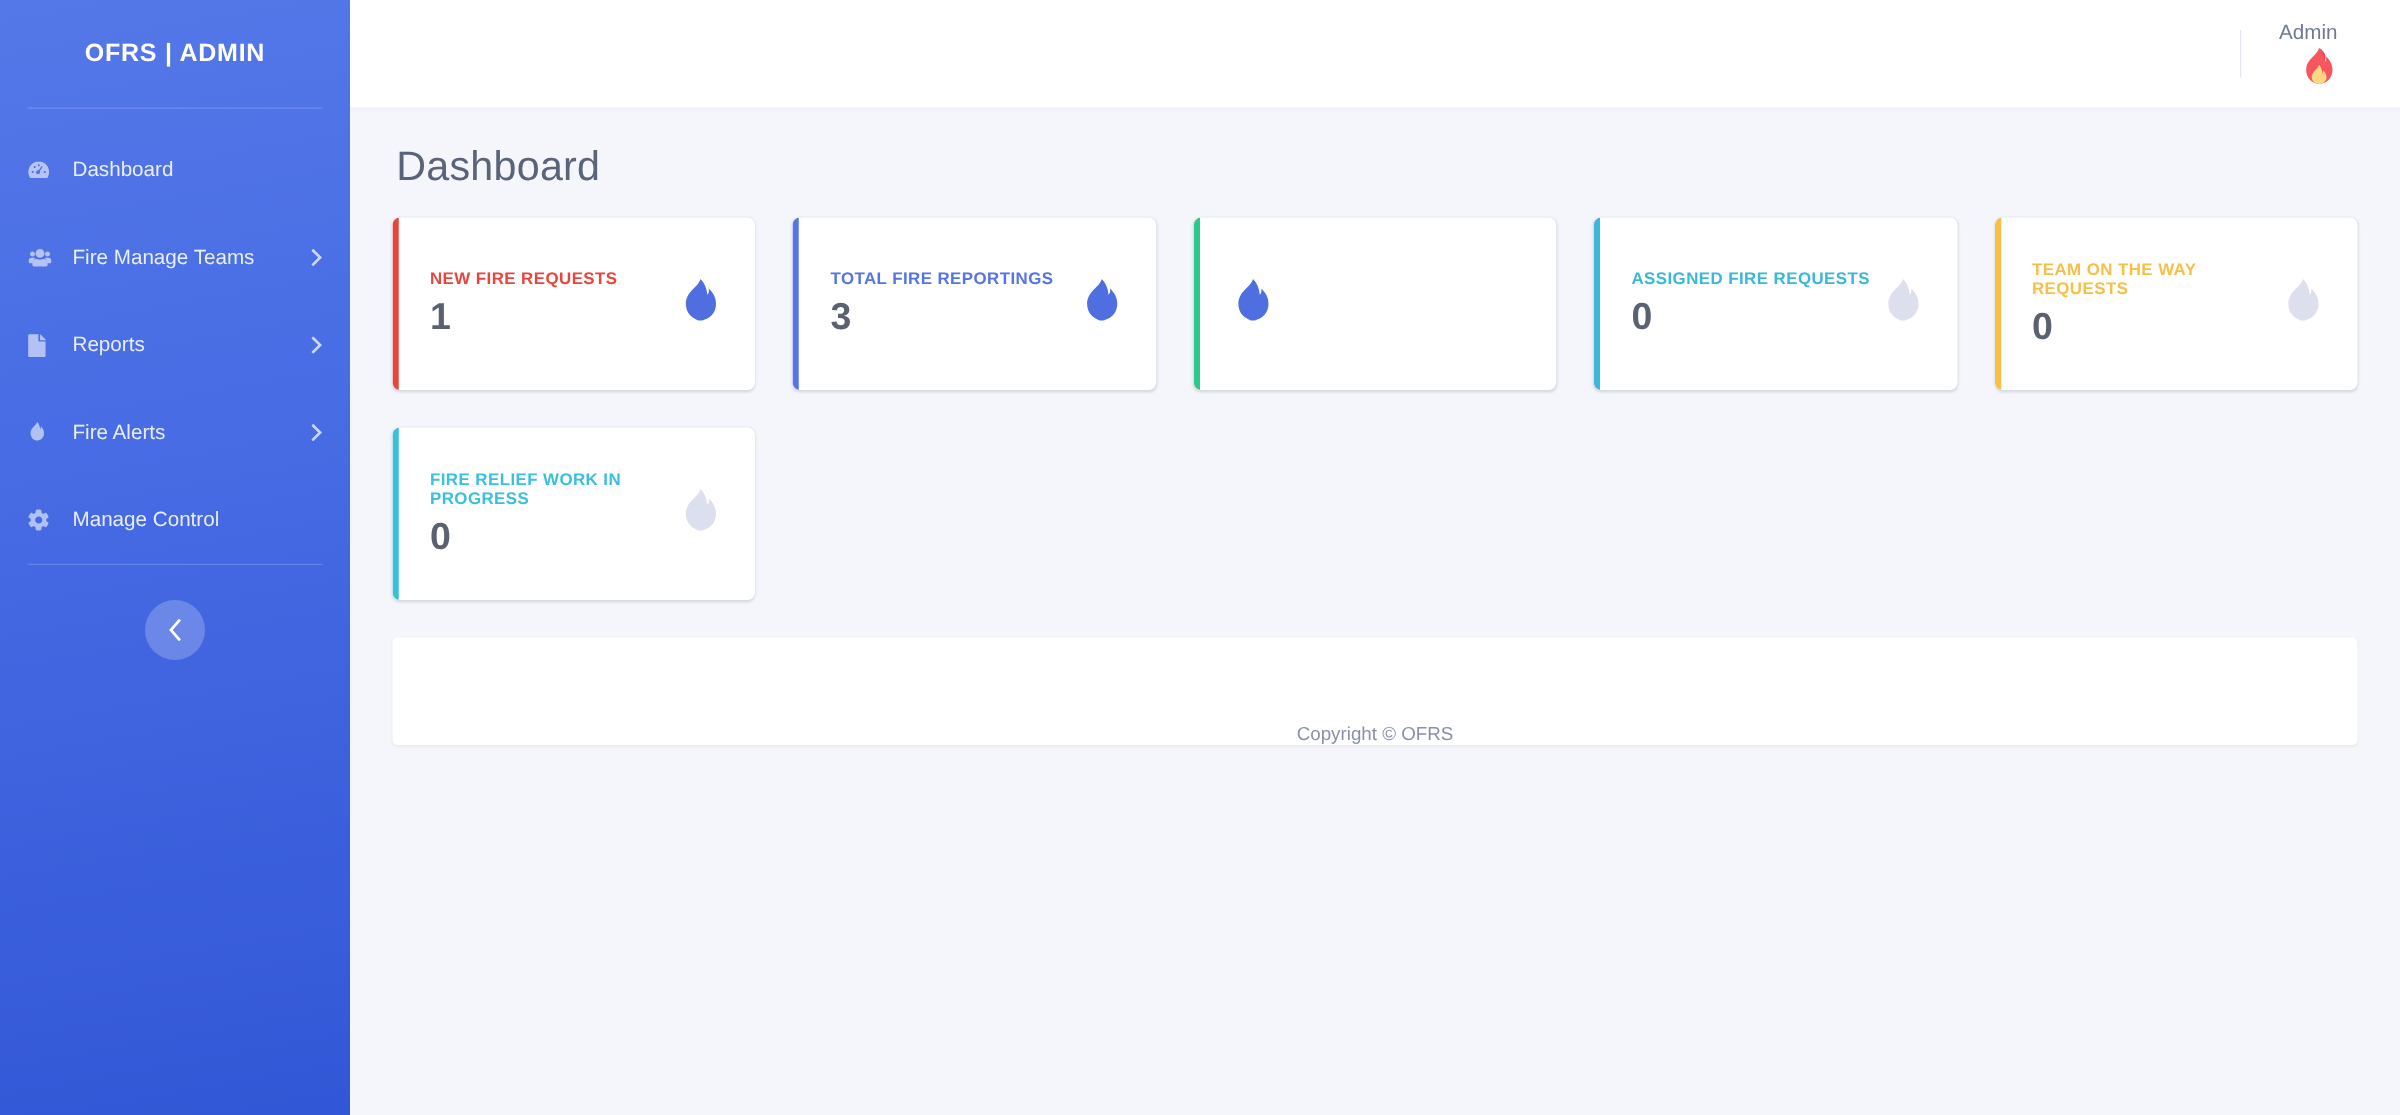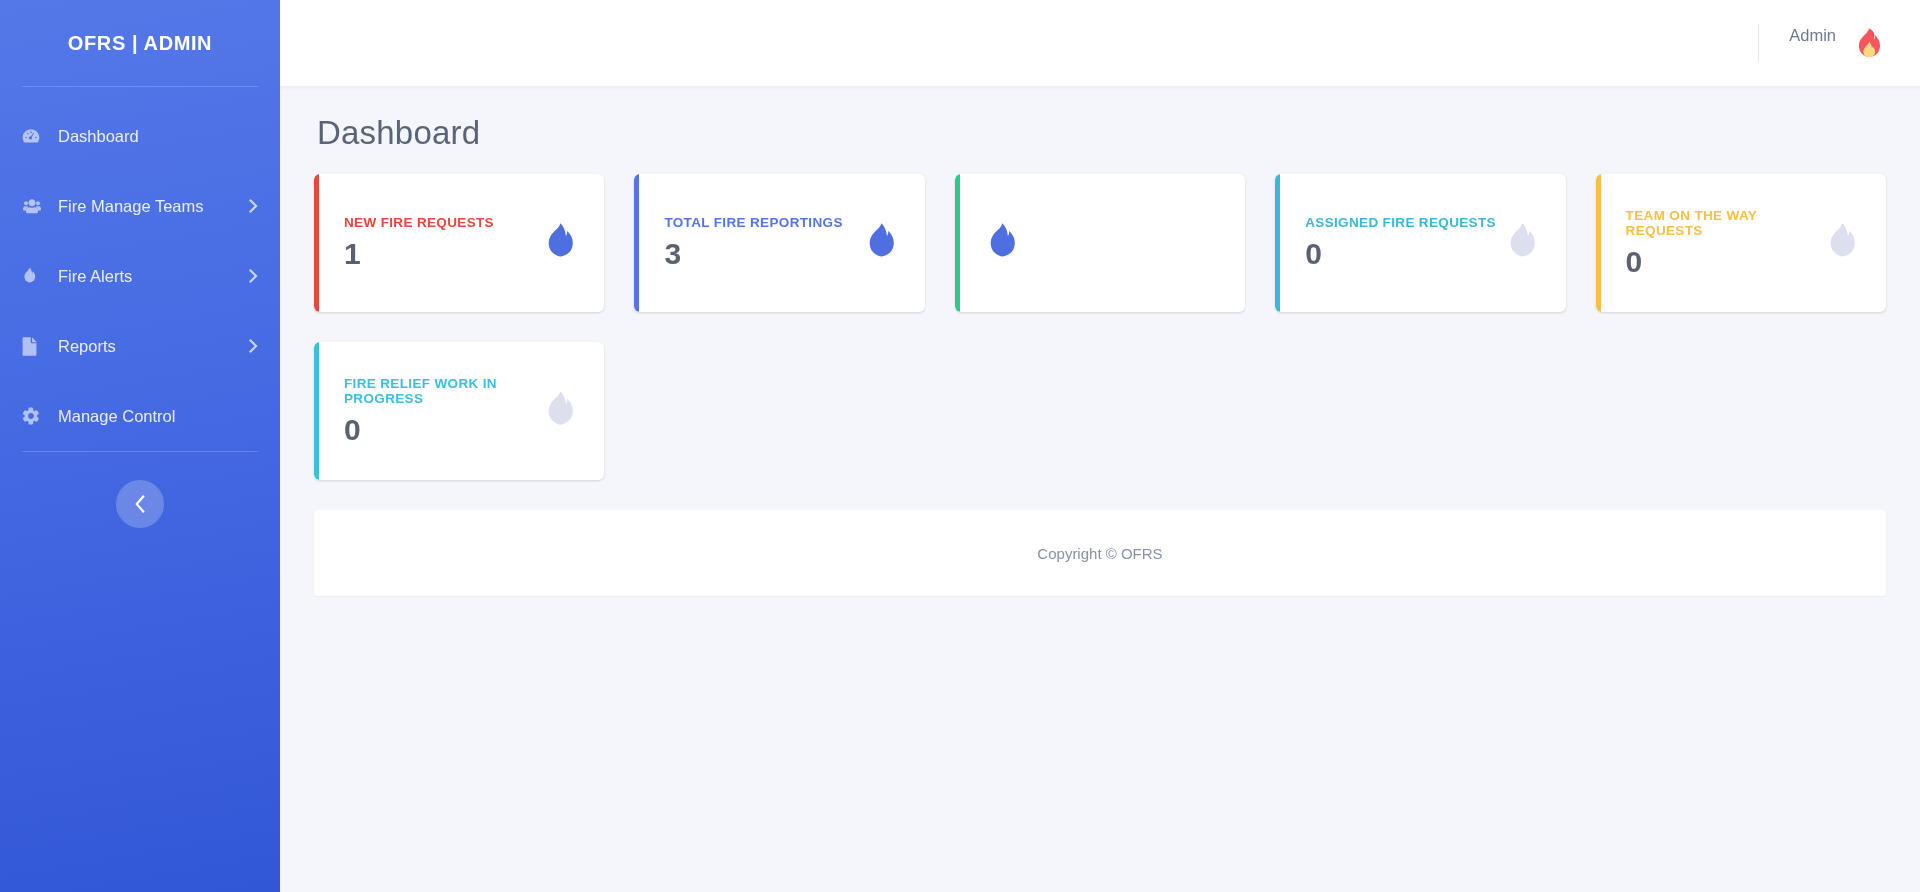--- a/index.html
+++ b/index.html
@@ -130,21 +130,23 @@
 
   .topbar-sep {
     width: 1px;
     height: 38px;
     background: #e3e6ef;
     margin-right: 30px;
   }
 
   .user-area {
     display: flex;
+    align-items: center;
     cursor: pointer;
+    flex-direction: column;
   }
 
   .user-name {
     font-size: 16.5px;
     color: #6e7a8f;
     margin-right: 16px;
   }
 
   .user-avatar {
     width: 34px;
@@ -216,21 +218,21 @@
 
   .stat-icon { display: flex; align-items: center; }
   .stat-icon svg { display: block; }
 
   .footer {
     background: #ffffff;
     border-radius: 4px;
     margin-top: 30px;
     height: 86px;
     display: flex;
-    align-items: center;
+    align-items: flex-end;
     justify-content: center;
     box-shadow: 0 1px 2px rgba(33,40,50,0.05);
   }
   .footer-text {
     font-size: 15px;
     color: #8792a8;
   }
 </style>
 </head>
 <body>
@@ -263,37 +265,37 @@
           <span class="nav-label">Fire Manage Teams</span>
           <span class="nav-arrow">
             <svg width="9" height="14" viewBox="0 0 9 14">
               <path d="M1.6 0 L0 1.5 L5.6 7 L0 12.5 L1.6 14 L8.6 7 Z"></path>
             </svg>
           </span>
         </div>
         <div class="nav-item">
           <span class="nav-icon">
             <svg width="15" height="19" viewBox="0 0 16 20">
-              <path d="M8.2.6C7.6 2.5 6.3 3.5 5 4.8 3.6 6.2 2.6 7.9 2.6 10c0 3.5 2.5 6.2 5.7 6.2 3.3 0 5.8-2.7 5.8-6.2 0-2.4-1.1-4.3-2.8-5.8.2.9.1 1.8-.5 2.4C10.6 4 9.6 2 8.2.6zm.1 7.2c-.4 1.2-1.2 1.9-2 2.7-.8.9-1.3 1.7-1.3 2.9 0 1.7 1.4 3 3.2 3s3.2-1.3 3.2-3c0-1.3-.6-2.2-1.5-3.1.1.5 0 .9-.3 1.3-.2-1.4-.7-2.5-1.3-3.8z"></path>
-            </svg>
-          </span>
-          <span class="nav-label">Fire Alerts</span>
+              <path d="M9.3 5.4V.2H1.7C1.1.2.6.7.6 1.3v17.4c0 .6.5 1.1 1.1 1.1h12.6c.6 0 1.1-.5 1.1-1.1V6.5h-5.2c-.5 0-.9-.4-.9-1.1zm6.1-.6c.1.1.1.2.1.4v.2h-4.8V.6h.2c.2 0 .3 0 .4.1l4.1 4.1z"></path>
+            </svg>
+          </span>
+          <span class="nav-label">Reports</span>
           <span class="nav-arrow">
             <svg width="9" height="14" viewBox="0 0 9 14">
               <path d="M1.6 0 L0 1.5 L5.6 7 L0 12.5 L1.6 14 L8.6 7 Z"></path>
             </svg>
           </span>
         </div>
         <div class="nav-item">
           <span class="nav-icon">
             <svg width="15" height="19" viewBox="0 0 16 20">
-              <path d="M9.3 5.4V.2H1.7C1.1.2.6.7.6 1.3v17.4c0 .6.5 1.1 1.1 1.1h12.6c.6 0 1.1-.5 1.1-1.1V6.5h-5.2c-.5 0-.9-.4-.9-1.1zm6.1-.6c.1.1.1.2.1.4v.2h-4.8V.6h.2c.2 0 .3 0 .4.1l4.1 4.1z"></path>
-            </svg>
-          </span>
-          <span class="nav-label">Reports</span>
+              <path d="M8.2.6C7.6 2.5 6.3 3.5 5 4.8 3.6 6.2 2.6 7.9 2.6 10c0 3.5 2.5 6.2 5.7 6.2 3.3 0 5.8-2.7 5.8-6.2 0-2.4-1.1-4.3-2.8-5.8.2.9.1 1.8-.5 2.4C10.6 4 9.6 2 8.2.6zm.1 7.2c-.4 1.2-1.2 1.9-2 2.7-.8.9-1.3 1.7-1.3 2.9 0 1.7 1.4 3 3.2 3s3.2-1.3 3.2-3c0-1.3-.6-2.2-1.5-3.1.1.5 0 .9-.3 1.3-.2-1.4-.7-2.5-1.3-3.8z"></path>
+            </svg>
+          </span>
+          <span class="nav-label">Fire Alerts</span>
           <span class="nav-arrow">
             <svg width="9" height="14" viewBox="0 0 9 14">
               <path d="M1.6 0 L0 1.5 L5.6 7 L0 12.5 L1.6 14 L8.6 7 Z"></path>
             </svg>
           </span>
         </div>
         <div class="nav-item">
           <span class="nav-icon">
             <svg width="18" height="18" viewBox="0 0 20 20">
               <path d="M18.3 11.9l-1.6-.9c.1-.7.1-1.3 0-2l1.6-.9c.4-.2.5-.6.4-1-.4-1.2-1.1-2.4-2-3.3-.3-.3-.7-.3-1-.1l-1.6.9c-.5-.4-1.1-.8-1.7-1V1.8c0-.4-.3-.8-.7-.9-1.3-.3-2.6-.3-3.8 0-.4.1-.7.5-.7.9v1.8c-.6.2-1.2.6-1.7 1l-1.6-.9c-.3-.2-.8-.2-1 .1-.9.9-1.6 2.1-2 3.3-.1.4 0 .8.4 1l1.6.9c-.1.7-.1 1.3 0 2l-1.6.9c-.4.2-.5.6-.4 1 .4 1.2 1.1 2.4 2 3.3.3.3.7.3 1 .1l1.6-.9c.5.4 1.1.8 1.7 1v1.8c0 .4.3.8.7.9 1.3.3 2.6.3 3.8 0 .4-.1.7-.5.7-.9v-1.8c.6-.2 1.2-.6 1.7-1l1.6.9c.3.2.8.2 1-.1.9-.9 1.6-2.1 2-3.3.1-.4 0-.8-.4-1zM10 13.2c-1.8 0-3.2-1.4-3.2-3.2S8.2 6.8 10 6.8s3.2 1.4 3.2 3.2-1.4 3.2-3.2 3.2z"></path>

